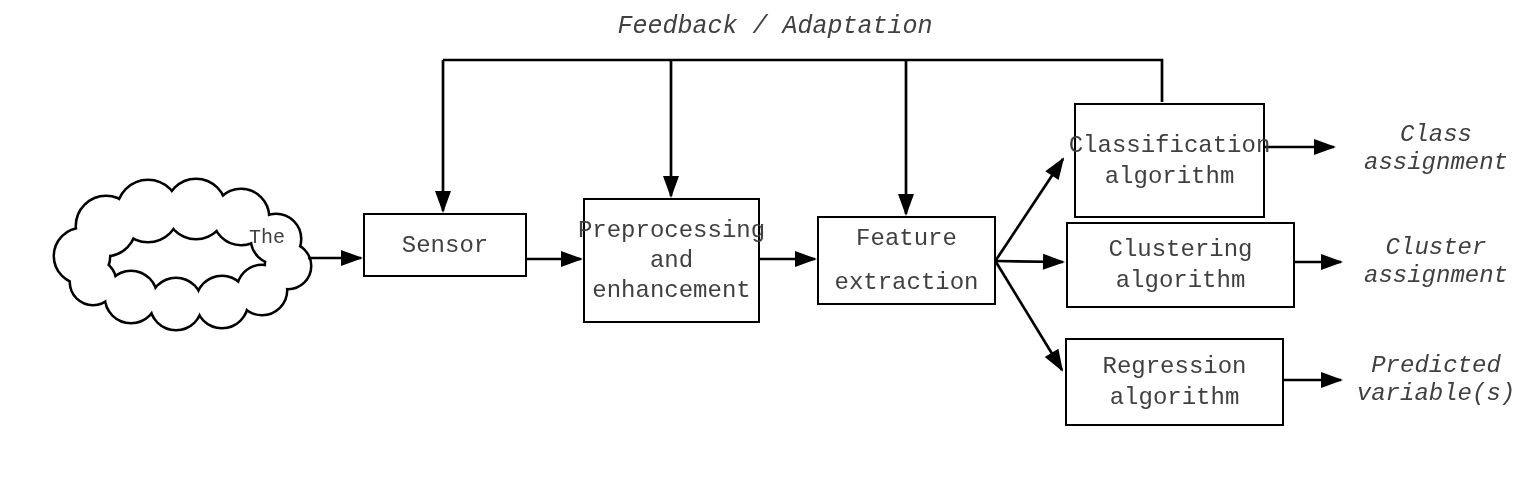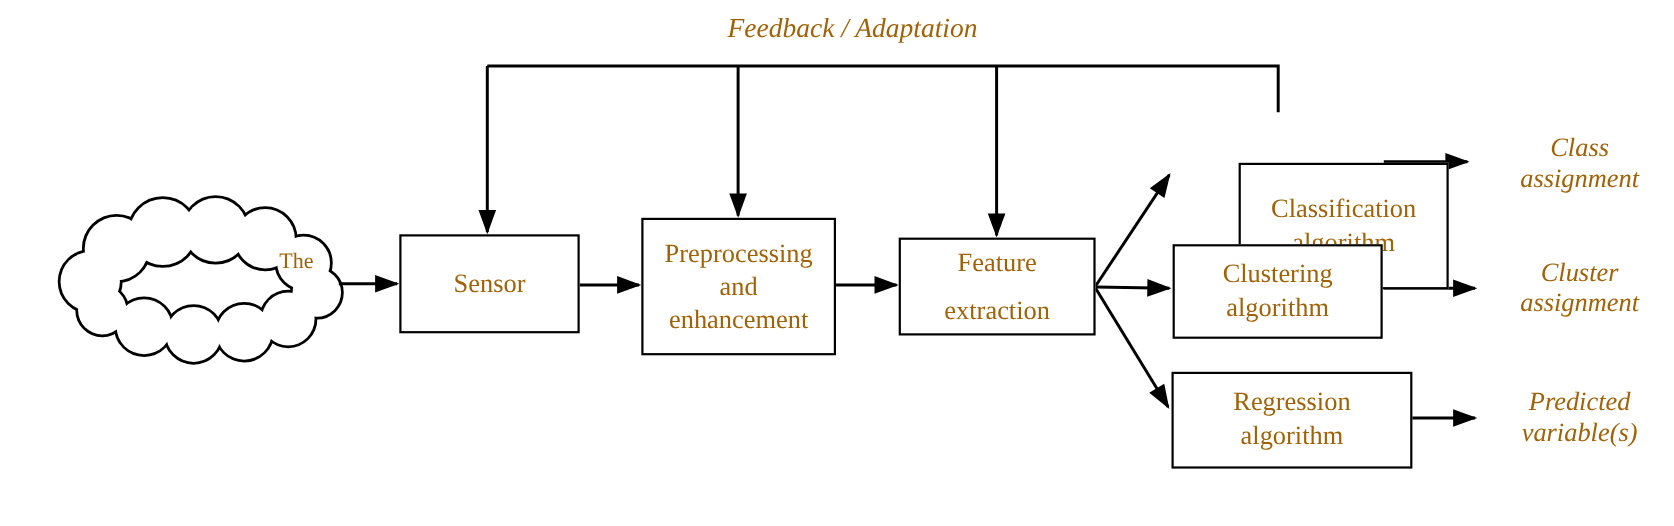--- a/index.html
+++ b/index.html
@@ -1,22 +1,22 @@
 <!DOCTYPE html>
 <html><head>
 <meta charset="utf-8">
 <style>
   html, body { margin: 0; padding: 0; background: #ffffff; }
   .stage {
     position: relative;
     width: 1522px;
     height: 478px;
     background: #ffffff;
-    font-family: Liberation Serif, serif;
-    color: #a16207;
+    font-family: Liberation Mono, monospace;
+    color: #404040;
     overflow: hidden;
   }
   .wires {
     position: absolute;
     left: 0; top: 0;
     width: 1522px; height: 478px;
   }
   .node-box {
     position: absolute;
     box-sizing: border-box;
@@ -119,41 +119,41 @@
     <path d="M1258,262 L1341,262" fill="none" stroke="#000000" stroke-width="2.7" marker-end="url(#ah)"></path>
     <path d="M1258,380 L1341,380" fill="none" stroke="#000000" stroke-width="2.7" marker-end="url(#ah)"></path>
   </svg>
 
   <div class="diagram-title">Feedback / Adaptation</div>
 
   <div class="cloud-label">
     <div>The</div>
   </div>
 
-  <div class="node-box" style="left:363px; top:213px; width:164px; height:90px;">
+  <div class="node-box" style="left:363px; top:213px; width:164px; height:64px;">
     <div>Sensor</div>
   </div>
 
   <div class="node-box tight" style="left:583px; top:198px; width:177px; height:125px;">
     <div>Preprocessing</div>
     <div>and</div>
     <div>enhancement</div>
   </div>
 
   <div class="node-box spread" style="left:817px; top:216px; width:179px; height:89px;">
     <div>Feature</div>
     <div>extraction</div>
   </div>
 
-  <div class="node-box" style="left:1126px; top:103px; width:191px; height:115px;margin-top:45px;">
+  <div class="node-box" style="left:1074px; top:103px; width:191px; height:115px;">
     <div>Classification</div>
     <div>algorithm</div>
   </div>
 
-  <div class="node-box" style="left:1066px; top:222px; width:191px; height:86px;">
+  <div class="node-box" style="left:1066px; top:222px; width:229px; height:86px;">
     <div>Clustering</div>
     <div>algorithm</div>
   </div>
 
   <div class="node-box" style="left:1065px; top:338px; width:219px; height:88px;">
     <div>Regression</div>
     <div>algorithm</div>
   </div>
 
   <div class="output-label out-class">

